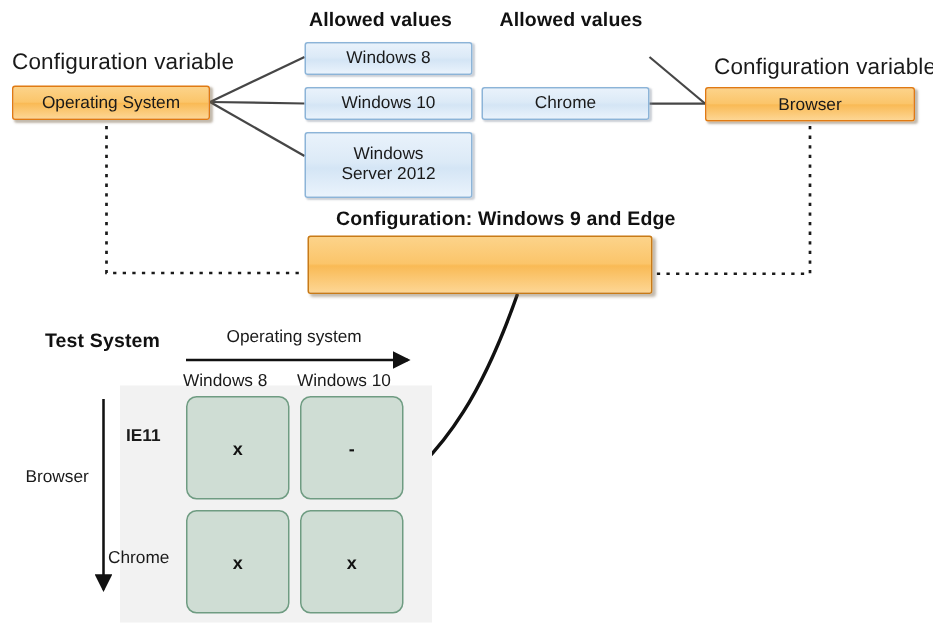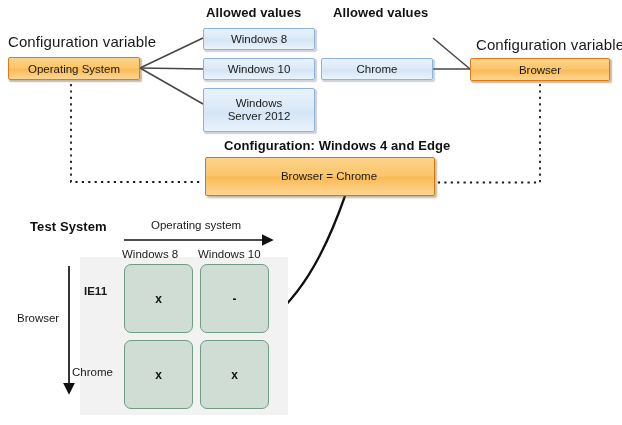--- a/index.html
+++ b/index.html
@@ -171,24 +171,23 @@
 
   <div class="abs caption-bold" style="left:333px; top:5px;">Allowed values</div>
 
 
   <div class="abs val-box" style="left:321px; top:58px; width:112px; height:22px;">Chrome</div>
 
   <div class="abs caption" style="left:476px; top:36px;">Configuration variable</div>
 
   <div class="abs var-box" style="left:470px; top:58px; width:140px; height:23px;">Browser</div>
 
-  <div class="abs caption-bold" style="left:224px; top:138px;">Configuration: Windows 4 and Edge</div>
+  <div class="abs caption-bold" style="left:224px; top:138px;">Configuration: Windows 9 and Edge</div>
 
   <div class="abs config-box" style="left:205px; top:157px; width:230px; height:39px;">
-    <div class="config-line" style="padding-left:18px;">Browser = Chrome</div>
   </div>
 
   <div class="abs caption-bold" style="left:30px; top:219px;">Test System</div>
 
   <div class="abs matrix-backdrop" style="left:80px; top:257px; width:208px; height:158px;"></div>
 
   <div class="abs axis-label" style="left:151px; top:219px;">Operating system</div>
 
   <div class="abs axis-label" style="left:17px; top:312px;">Browser</div>
 

